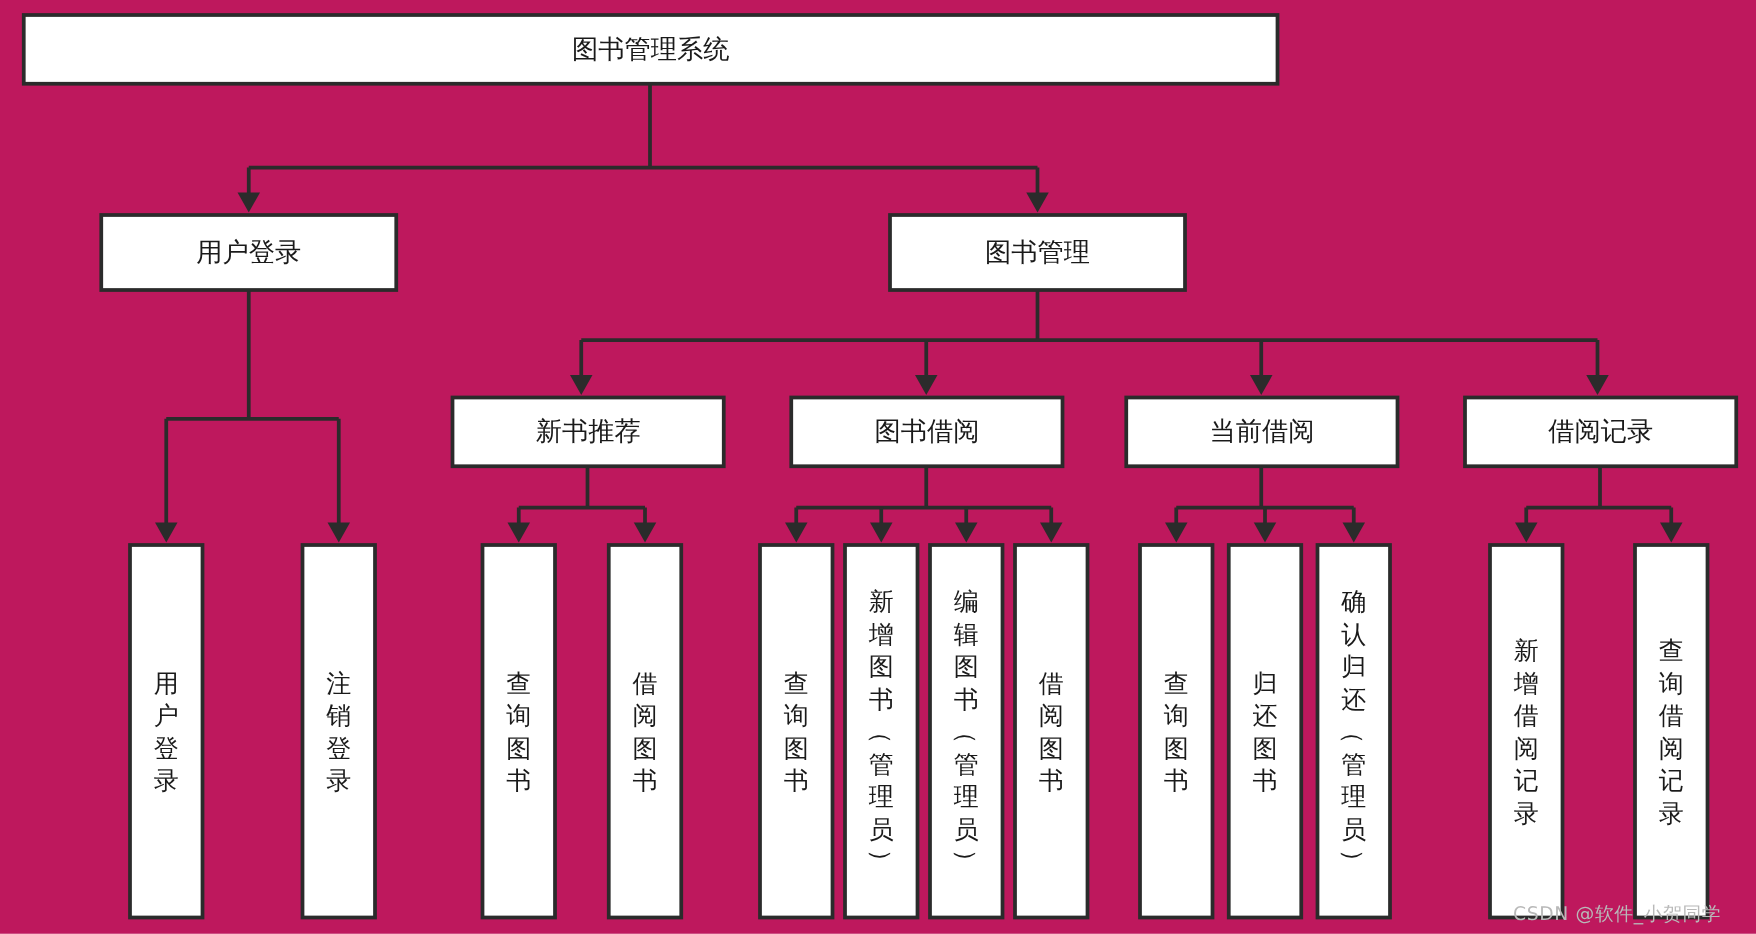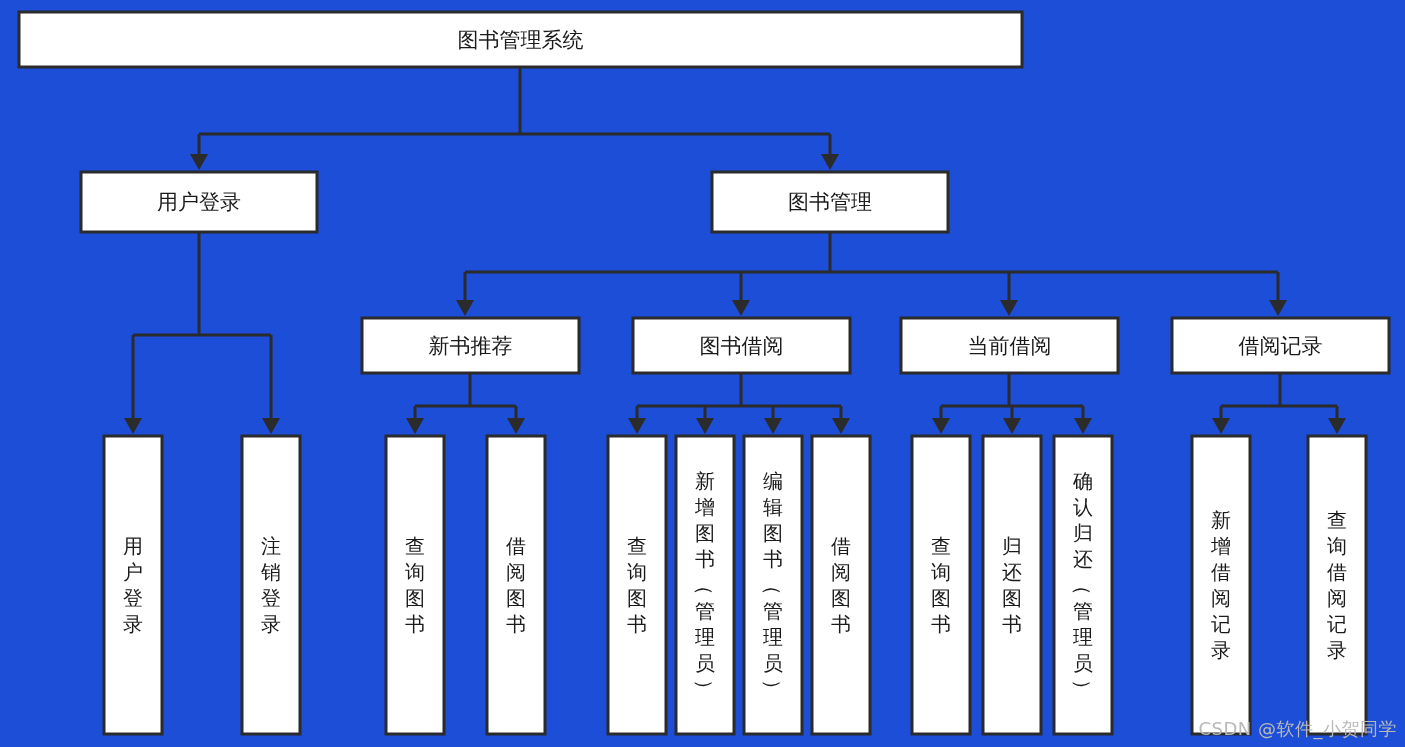--- a/index.html
+++ b/index.html
@@ -11,21 +11,21 @@
   body {
     width: 1405px;
     height: 747px;
     overflow: hidden;
     font-family: "DejaVu Sans", "Liberation Sans", sans-serif;
   }
   #diagram-root {
     position: relative;
     width: 1405px;
     height: 747px;
-    background: #1d4ed8;
+    background: #be185d;
   }
   svg#flow-svg {
     position: absolute;
     left: 0;
     top: 0;
     width: 1405px;
     height: 747px;
     display: block;
   }
   .node-rect {
@@ -51,24 +51,24 @@
     dominant-baseline: middle;
   }
   .node-label-v {
     font-family: "DejaVu Sans", "Liberation Sans", sans-serif;
     font-size: 20px;
     fill: #1a1a1a;
     text-anchor: middle;
   }
   .watermark {
     position: absolute;
-    right: 8px;
+    right: 28px;
     bottom: 6px;
     font-family: "DejaVu Sans", "Liberation Sans", sans-serif;
-    font-size: 18px;
+    font-size: 15px;
     color: #b9b9b9;
     white-space: nowrap;
     letter-spacing: 0.5px;
     pointer-events: none;
   }
 </style>
 </head>
 <body>
 
 <div id="diagram-root">

